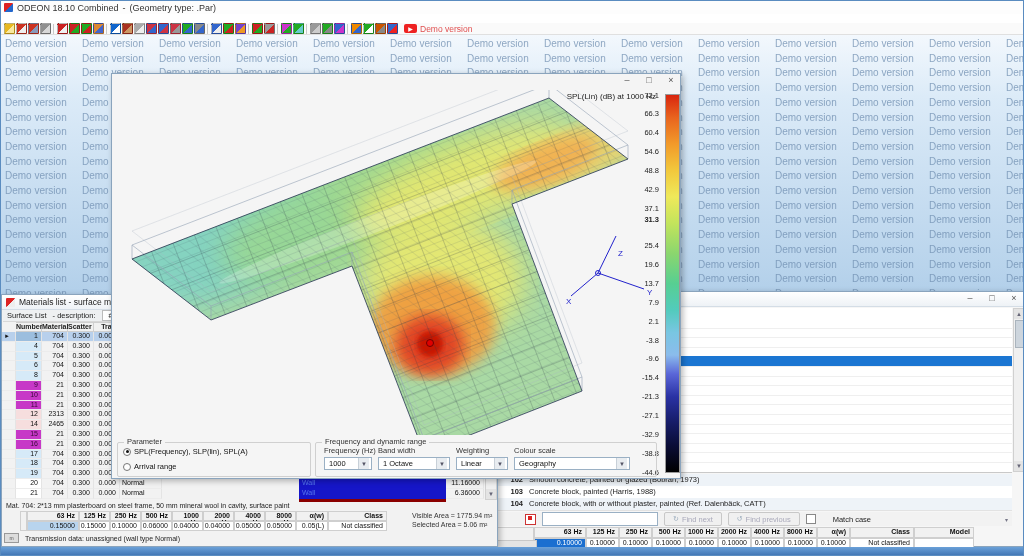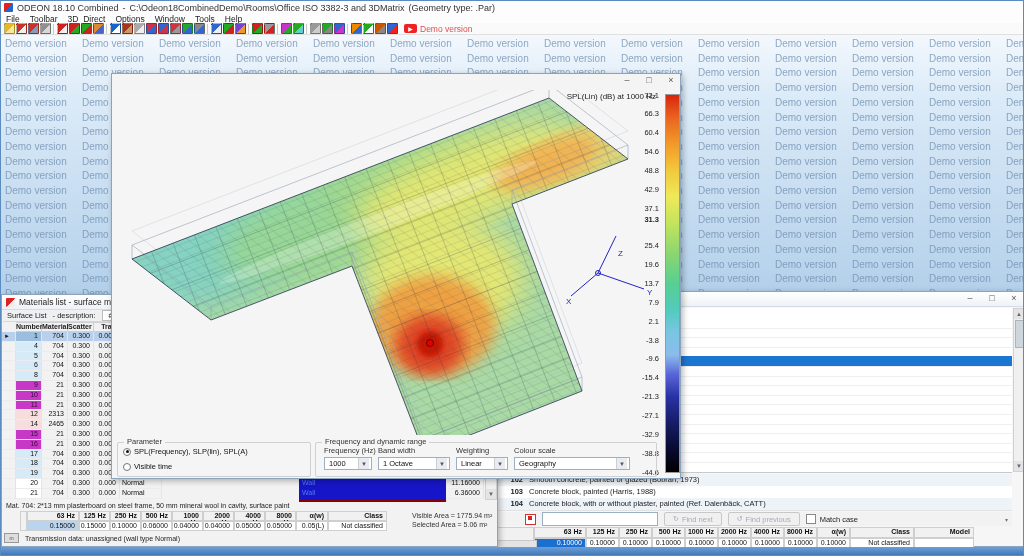--- a/index.html
+++ b/index.html
@@ -84,51 +84,41 @@
   .libitem{position:absolute;left:0;width:100%;height:12px;font-size:7.5px;color:#222;border-bottom:1px solid #e2e2e2;background:#fff;}
   .libitem .no{position:absolute;left:0;width:28px;text-align:right;font-weight:bold;top:1px;}
   .libitem .tx{position:absolute;left:34px;top:1px;white-space:nowrap;}
   #searchrow{position:absolute;left:1px;top:220px;width:517px;height:14px;background:#f2f2f2;display:flex;align-items:center;gap:6px;font-size:7.5px;color:#222;}
   #searchrow .ricon{width:9px;height:9px;background:#fff;border:1px solid #c33;margin-left:30px;position:relative;}
   #searchrow .ricon::after{content:"";position:absolute;left:1.5px;top:1.5px;width:4px;height:4px;background:#d22;}
   #search-input{width:110px;height:10px;border:1px solid #9ab0c4;background:#fff;font-size:7.5px;}
   .findbtn{height:12px;padding:0 8px;border:1px solid #c8c8c8;background:#f0f0f0;color:#aab;font-size:7.5px;
            display:flex;align-items:center;gap:3px;border-radius:2px;}
   .findbtn .cg{font-size:7px;color:#9ab;}
-  #matchcase{display:flex;align-items:center;gap:4px;}
+  #matchcase{display:flex;align-items:center;gap:17px;}
   #matchcase .cb{width:8px;height:8px;border:1px solid #888;background:#fff;}
   .ltab{position:absolute;height:11px;font-size:7px;box-sizing:border-box;border:1px solid #cfcfcf;text-align:right;padding-right:3px;background:#fff;color:#111;}
   .ltab.h{font-weight:bold;background:#f1f1f1;}
   .ltab.sel{background:#1b6fd0;color:#fff;}
   #hscroll{position:absolute;left:1px;top:248px;width:40px;height:6px;background:#e4e4e4;border:1px solid #c8c8c8;}
   
   #bottomstrip{left:0;top:546px;width:1024px;height:10px;background:linear-gradient(#6aa0d8,#3a6eae);}
 </style>
 </head>
 <body>
 
 <div id="app">
 
   <div class="abs" id="titlebar">
     <div class="appicon"></div>
     <span>ODEON 18.10 Combined</span>
     <span>-</span>
-    <span>C:\Odeon18CombinedDemo\Rooms\Office ISO 3382-3 and 3DMatrix</span>
     <span>(Geometry type: .Par)</span>
   </div>
 
-  <div class="abs" id="menubar">
-      <div class="menuitem">File</div>
-      <div class="menuitem">Toolbar</div>
-      <div class="menuitem">3D_Direct</div>
-      <div class="menuitem">Options</div>
-      <div class="menuitem">Window</div>
-      <div class="menuitem">Tools</div>
-      <div class="menuitem">Help</div>
-    </div>
 
   <div class="abs" id="toolbar">
     <span id="tb-icons" style="display:flex;align-items:center;">
         <div class="tbicon" style="background: linear-gradient(135deg, rgb(232, 184, 32) 50%, rgb(248, 232, 160) 50%);"></div>
         <div class="tbicon" style="background: linear-gradient(135deg, rgb(204, 51, 34) 50%, rgb(238, 238, 238) 50%);"></div>
         <div class="tbicon" style="background: linear-gradient(135deg, rgb(204, 51, 34) 50%, rgb(136, 153, 187) 50%);"></div>
         <div class="tbicon" style="background: linear-gradient(135deg, rgb(144, 144, 144) 50%, rgb(216, 216, 216) 50%);"></div>
         <div class="tbsep"></div>
         <div class="tbicon" style="background: linear-gradient(135deg, rgb(204, 34, 34) 50%, rgb(240, 240, 240) 50%);"></div>
         <div class="tbicon" style="background: linear-gradient(135deg, rgb(204, 34, 34) 50%, rgb(34, 170, 34) 50%);"></div>
@@ -835,21 +825,21 @@
 
 
       <div class="gbox" style="left:4px;top:352px;width:192px;height:33px;">
         <span class="gleg">Parameter</span>
         <span class="radio" style="left:5px;top:4px;">
           <span class="rdot on"></span>
           <span>SPL(Frequency), SLP(lin), SPL(A)</span>
         </span>
         <span class="radio" style="left:5px;top:19px;">
           <span class="rdot"></span>
-          <span>Visible time</span>
+          <span>Arrival range</span>
         </span>
       </div>
 
       <div class="gbox" style="left:202px;top:352px;width:340px;height:33px;">
         <span class="gleg">Frequency and dynamic range</span>
         <span class="fld-label" style="left:8px;top:3px;">Frequency (Hz)</span>
         <span class="combo" style="left:8px;top:14px;width:48px;">
           <span>1000</span>
           <span class="arr">▼</span>
         </span>

